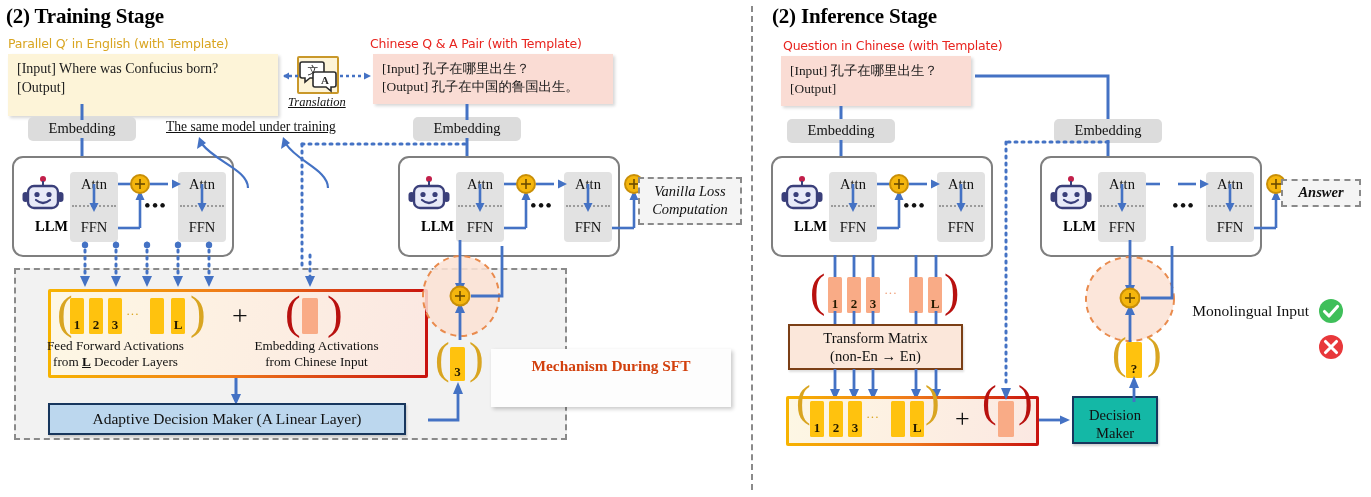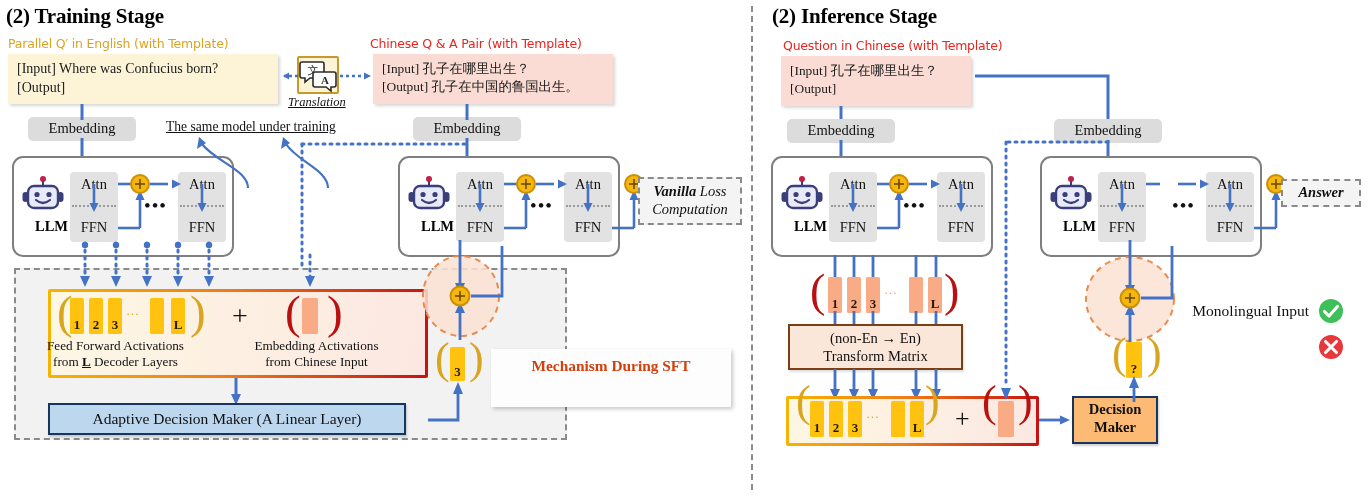--- a/index.html
+++ b/index.html
@@ -97,21 +97,21 @@
     border: 2.2px dashed #8a8a8a;
     background: #f4f4f4;
     text-align: center;
     font-family: "Liberation Serif", serif;
     font-size: 14.5px;
     font-style: italic;
     color: #111;
     line-height: 1.25;
     padding-top: 3px;
   }
-  .dashbox b { font-weight: bold; font-style: italic; }
+  .dashbox b { font-weight: normal; font-style: italic; }
 
   
   .graycontainer {
     border: 2.4px dashed #8a8a8a;
     background: #f2f2f2;
   }
 
   
   .gradbox {
     border-radius: 2px;
@@ -185,31 +185,30 @@
     color: #111;
     text-align: center;
     line-height: 1.22;
     padding-top: 4px;
     white-space: nowrap;
     box-shadow: 1px 2px 2px rgba(0,0,0,0.13);
   }
 
   
   .dmsmall {
-    background: #fdba74;
+    background: #14b8a6;
     border: 2.4px solid #17365d;
     font-family: "Liberation Serif", serif;
     font-size: 14.6px;
     color: #111;
     text-align: center;
     line-height: 1.22;
-    padding-top: 3px;
+    padding-top: 9px;
     white-space: nowrap;
     box-shadow: 1px 2px 2px rgba(0,0,0,0.18);
-    font-weight: bold;
   }
 
   
   .legtext {
     font-family: "Liberation Serif", serif;
     font-size: 15.5px;
     color: #111;
     white-space: nowrap;
     text-align: right;
   }
@@ -246,21 +245,21 @@
 <div id="root">
 
   <div class="abs" style="left:751px; top:6px; width:0; height:484px; border-left:2.6px dashed #8a8a8a;"></div>
 
   <div class="abs panel-title" style="left:6px; top:4px;">(2) Training Stage</div>
 
   <div class="abs caption cap-gold" style="left:8px; top:36px;">Parallel Q′ in English (with Template)</div>
 
   <div class="abs caption cap-red" style="left:370px; top:36px;">Chinese Q &amp; A Pair (with Template)</div>
 
-  <div class="abs promptbox pb-yellow" style="left:8px; top:54px; width:270px; height:50px;">
+  <div class="abs promptbox pb-yellow" style="left:8px; top:54px; width:270px; height:62px;">
     <div>[Input] Where was Confucius born?</div>
     <div>[Output]</div>
   </div>
 
   <div class="abs promptbox pb-pink" style="left:373px; top:54px; width:240px; height:50px; font-size:13.4px;">
     <div>[Input] 孔子在哪里出生？</div>
     <div>[Output] 孔子在中国的鲁国出生。</div>
   </div>
 
   <div class="abs transbox" style="left:297px; top:56px; width:42px; height:38px;">
@@ -591,22 +590,22 @@
     <g stroke="#4472c4" stroke-width="2.8">
       <line x1="25" y1="0" x2="25" y2="16"></line>
       <line x1="44" y1="0" x2="44" y2="16"></line>
       <line x1="63" y1="0" x2="63" y2="16"></line>
       <line x1="106" y1="0" x2="106" y2="16"></line>
       <line x1="126" y1="0" x2="126" y2="16"></line>
     </g>
   </svg>
 
   <div class="abs tmatrix" style="left:788px; top:324px; width:175px; height:46px;">
+    <div>Transform Matrix</div>
     <div>(non-En → En)</div>
-    <div>Transform Matrix</div>
   </div>
 
   <svg class="abs" style="left:810px; top:369px;" width="180" height="32">
     <g stroke="#4472c4" stroke-width="2.8">
       <line x1="25" y1="0" x2="25" y2="22"></line>
       <line x1="44" y1="0" x2="44" y2="22"></line>
       <line x1="63" y1="0" x2="63" y2="22"></line>
       <line x1="106" y1="0" x2="106" y2="22"></line>
       <line x1="126" y1="0" x2="126" y2="22"></line>
     </g>

